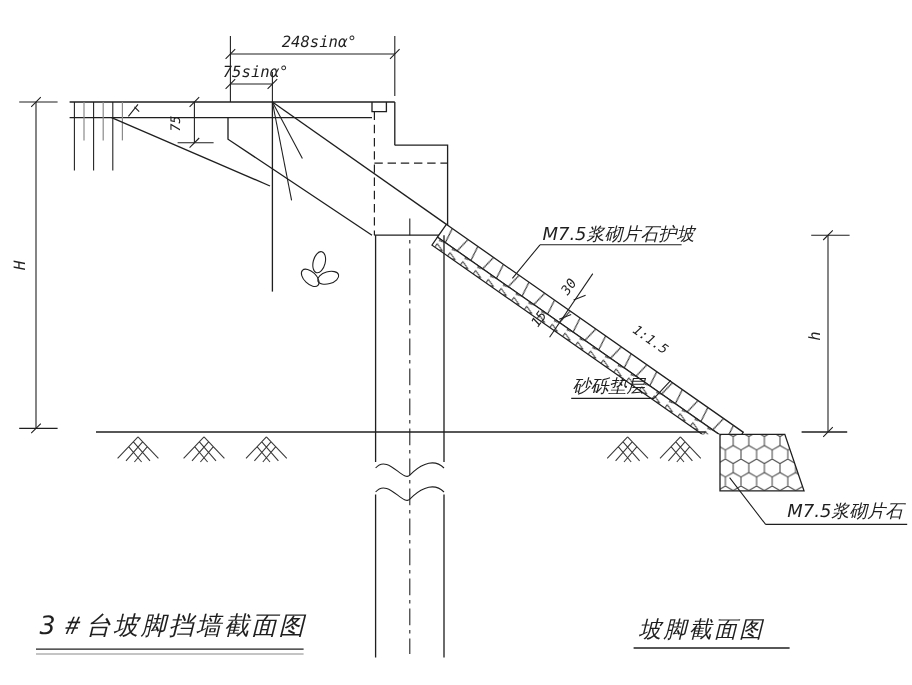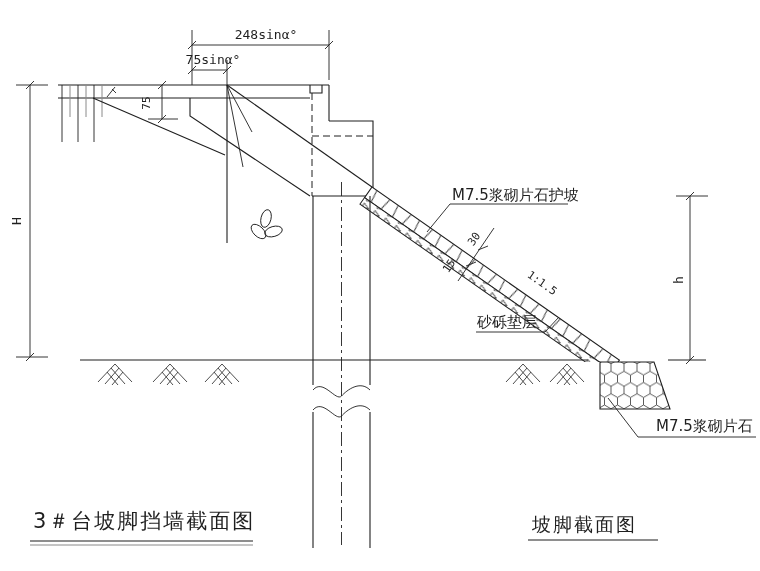--- a/index.html
+++ b/index.html
@@ -1,17 +1,17 @@
 <!DOCTYPE html>
 <html><head>
 <meta charset="utf-8">
 <style>
   html,body{margin:0;padding:0;background:#ffffff;}
   .sheet{position:relative;width:756px;height:571px;background:#fff;overflow:hidden;
-         font-family:"DejaVu Sans", sans-serif;}
+         font-family:"DejaVu Sans", sans-serif;font-style:italic;}
   svg{display:block;}
   .ln{stroke:#1f1f1f;stroke-width:1.1;fill:none;}
   .lngray{stroke:#8a8a8a;stroke-width:1;fill:none;}
   .thin{stroke:#1f1f1f;stroke-width:0.9;fill:none;}
   .dash{stroke:#1f1f1f;stroke-width:1;fill:none;stroke-dasharray:7 4;}
   .cdash{stroke:#1f1f1f;stroke-width:0.9;fill:none;stroke-dasharray:14 4 3 4;}
   .dimtxt{font-family:"DejaVu Sans Mono", monospace;font-size:13px;fill:#1f1f1f;}
   .dimsm{font-family:"DejaVu Sans Mono", monospace;font-size:11px;fill:#1f1f1f;}
   .lbl{font-family:"DejaVu Sans", sans-serif;font-size:15px;fill:#1f1f1f;}
   .title{font-family:"DejaVu Sans", sans-serif;font-size:21px;fill:#1f1f1f;letter-spacing:2px;}

